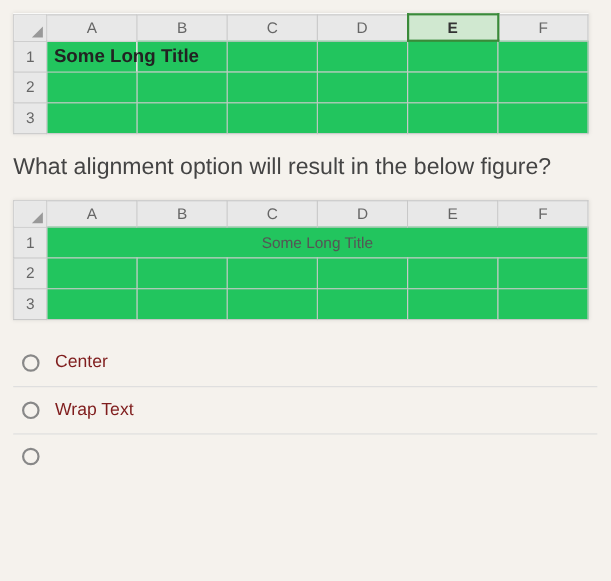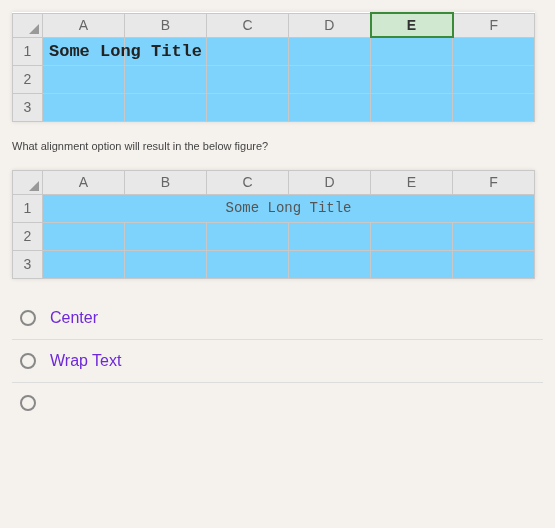--- a/index.html
+++ b/index.html
@@ -48,53 +48,52 @@
       border-left: 10px solid transparent;
       border-bottom: 10px solid #999;
     }
     table.sheet .row-head {
       width: 30px;
       background: #e8e8e8;
       color: #666;
       text-align: center;
     }
     table.sheet td.cell {
-      background: #7dd3fc;
+      background: #22c55e;
       width: 82px;
-      font-family: Liberation Mono, monospace;
     }
     table.sheet th.selected {
       background: #d0e8d0;
       border: 2px solid #3a8a3a;
       font-weight: bold;
       color: #333;
     }
     .title-centered {
       font-weight: bold;
       color: #222;
       font-size: 17px;
       text-align: center;
       white-space: nowrap;
     }
     .question {
-      font-size: 11px;
+      font-size: 21px;
       color: #444;
       margin: 16px 0 18px 0;
     }
     .options {
       margin-top: 18px;
     }
     .option {
       display: flex;
       align-items: center;
       padding: 12px 8px;
       border-bottom: 1px solid #ddd;
       cursor: pointer;
       font-size: 16px;
-      color: #6d28d9;
+      color: #7f1d1d;
     }
     .option:last-child { border-bottom: none; }
     .radio {
       width: 16px;
       height: 16px;
       border: 2px solid #888;
       border-radius: 50%;
       margin-right: 14px;
       flex-shrink: 0;
     }

